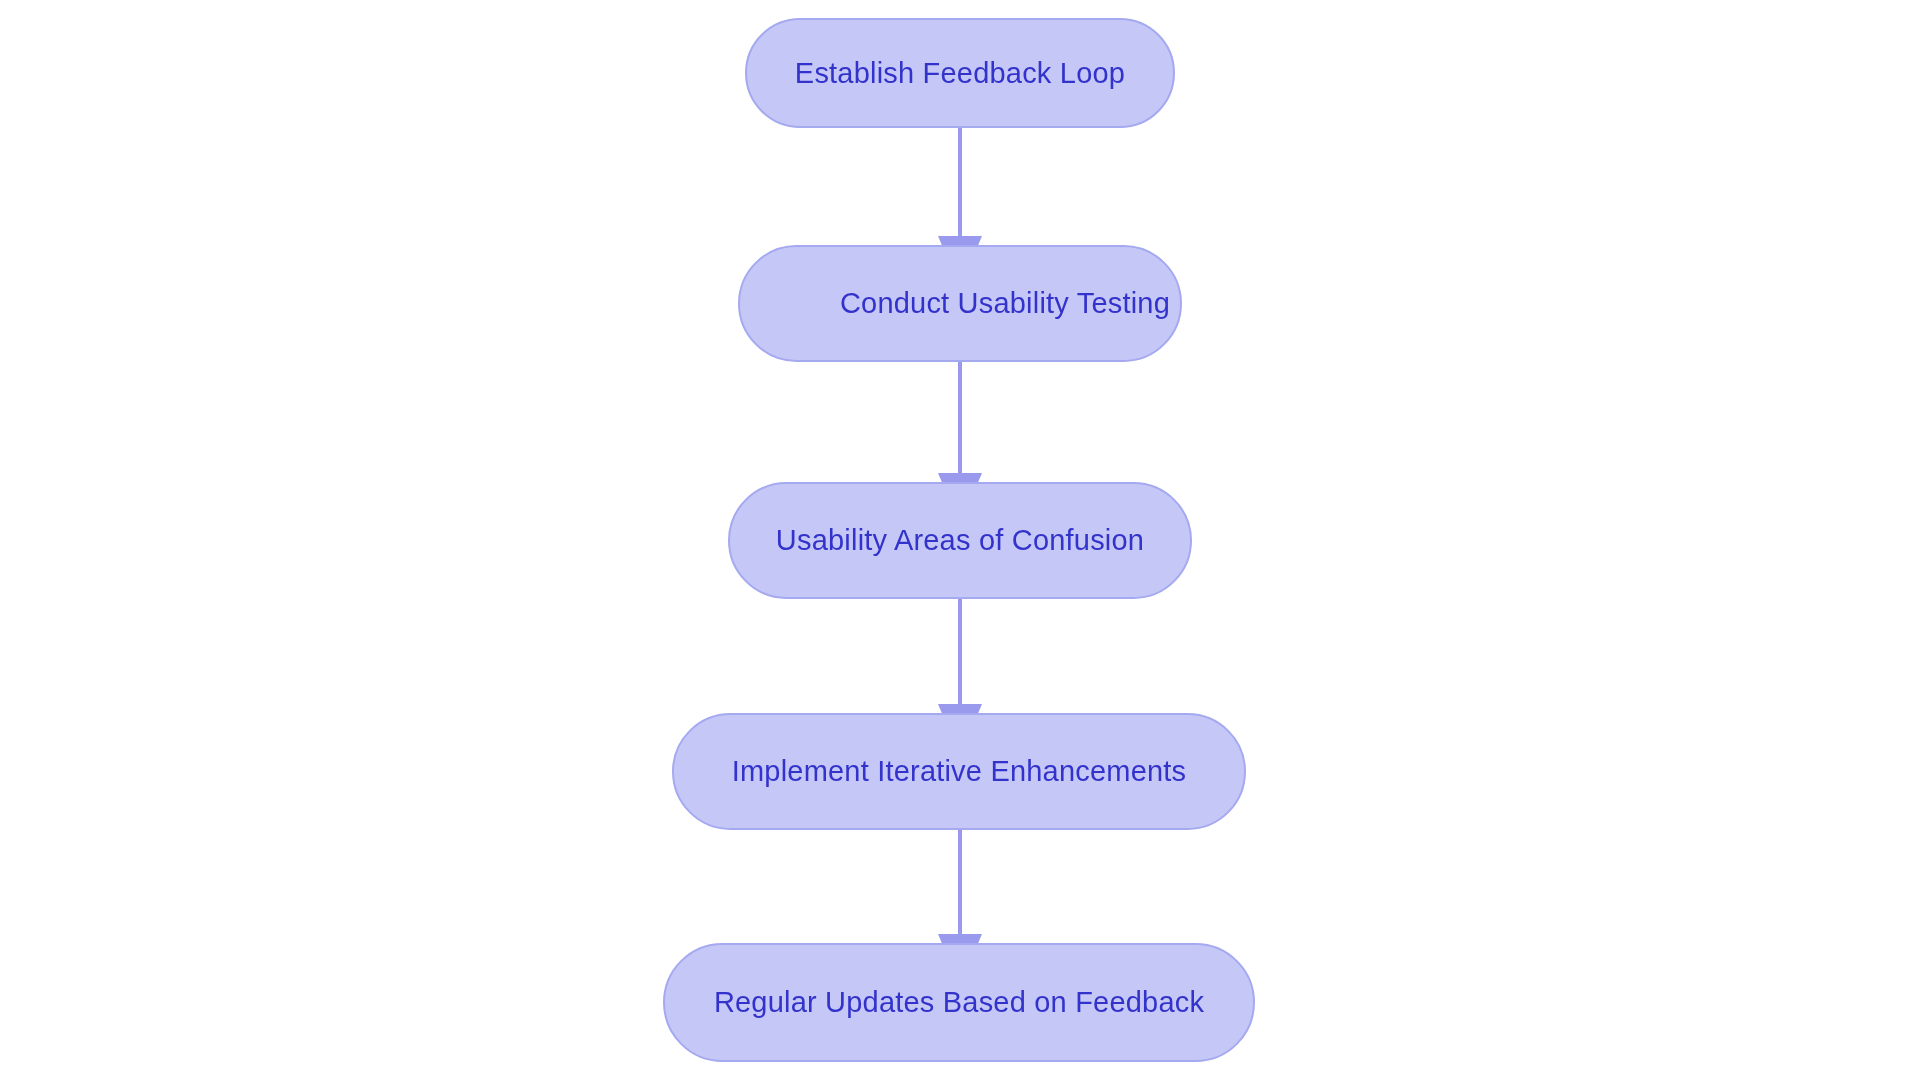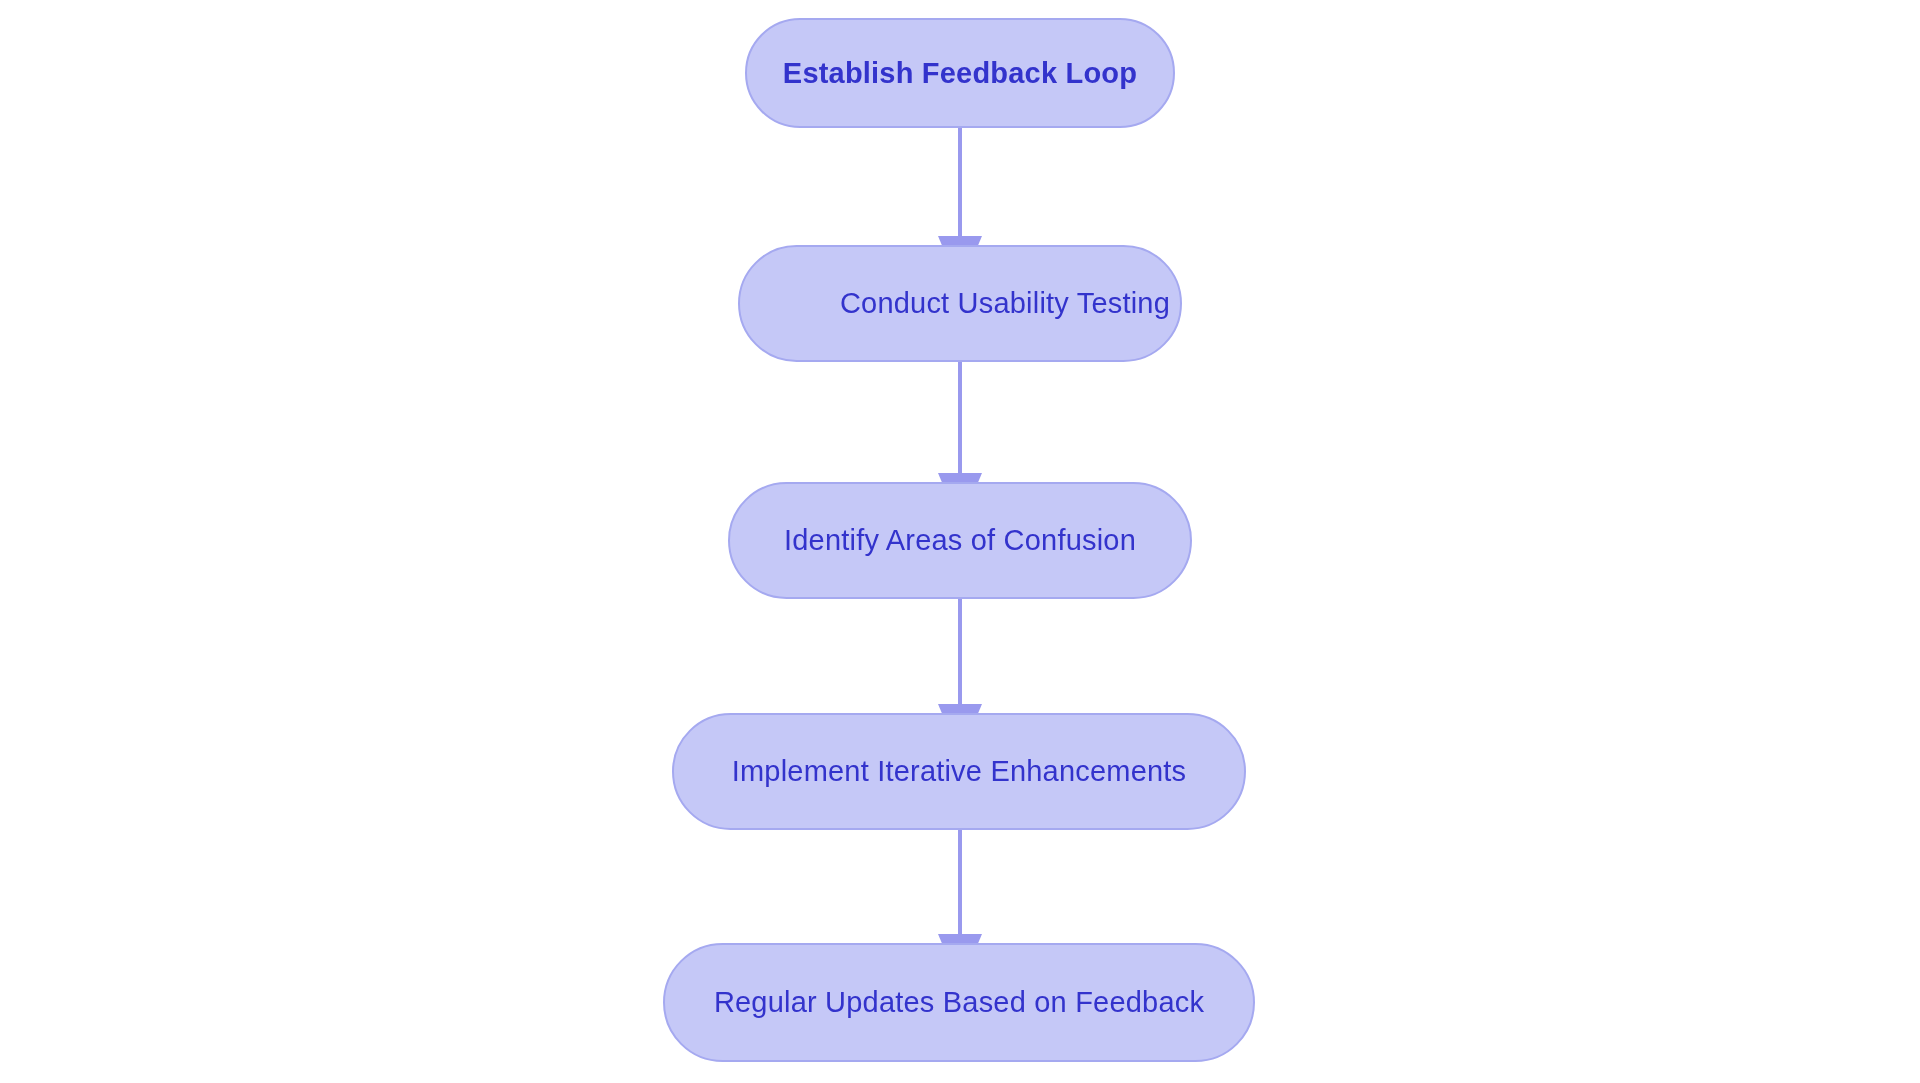--- a/index.html
+++ b/index.html
@@ -59,30 +59,30 @@
       <marker id="arrowhead" markerWidth="13" markerHeight="11" refX="1" refY="5.5" orient="auto" markerUnits="strokeWidth">
         <polygon points="0,0 13,5.5 0,11" fill="#9999ee"></polygon>
       </marker>
     </defs>
     <line x1="960" y1="128" x2="960" y2="240" stroke="#9999ee" stroke-width="4" marker-end="url(#arrowhead)"></line>
     <line x1="960" y1="362" x2="960" y2="477" stroke="#9999ee" stroke-width="4" marker-end="url(#arrowhead)"></line>
     <line x1="960" y1="599" x2="960" y2="708" stroke="#9999ee" stroke-width="4" marker-end="url(#arrowhead)"></line>
     <line x1="960" y1="830" x2="960" y2="938" stroke="#9999ee" stroke-width="4" marker-end="url(#arrowhead)"></line>
   </svg>
 
-  <div class="flow-node" id="n1" style="left:745px; top:18px; width:430px; height:110px;font-weight:bold;">
+  <div class="flow-node" id="n1" style="left:745px; top:18px; width:430px; height:110px;">
     <span class="node-label">Establish Feedback Loop</span>
   </div>
 
   <div class="flow-node" id="n2" style="left:738px; top:245px; width:444px; height:117px;justify-content:flex-end;">
     <span class="node-label">Conduct Usability Testing</span>
   </div>
 
   <div class="flow-node" id="n3" style="left:728px; top:482px; width:464px; height:117px;">
-    <span class="node-label">Identify Areas of Confusion</span>
+    <span class="node-label">Usability Areas of Confusion</span>
   </div>
 
   <div class="flow-node" id="n5" style="left:663px; top:943px; width:592px; height:119px;">
     <span class="node-label">Regular Updates Based on Feedback</span>
   </div>
 
   <div class="flow-node" id="n4" style="left:672px; top:713px; width:574px; height:117px;">
     <span class="node-label">Implement Iterative Enhancements</span>
   </div>
 

